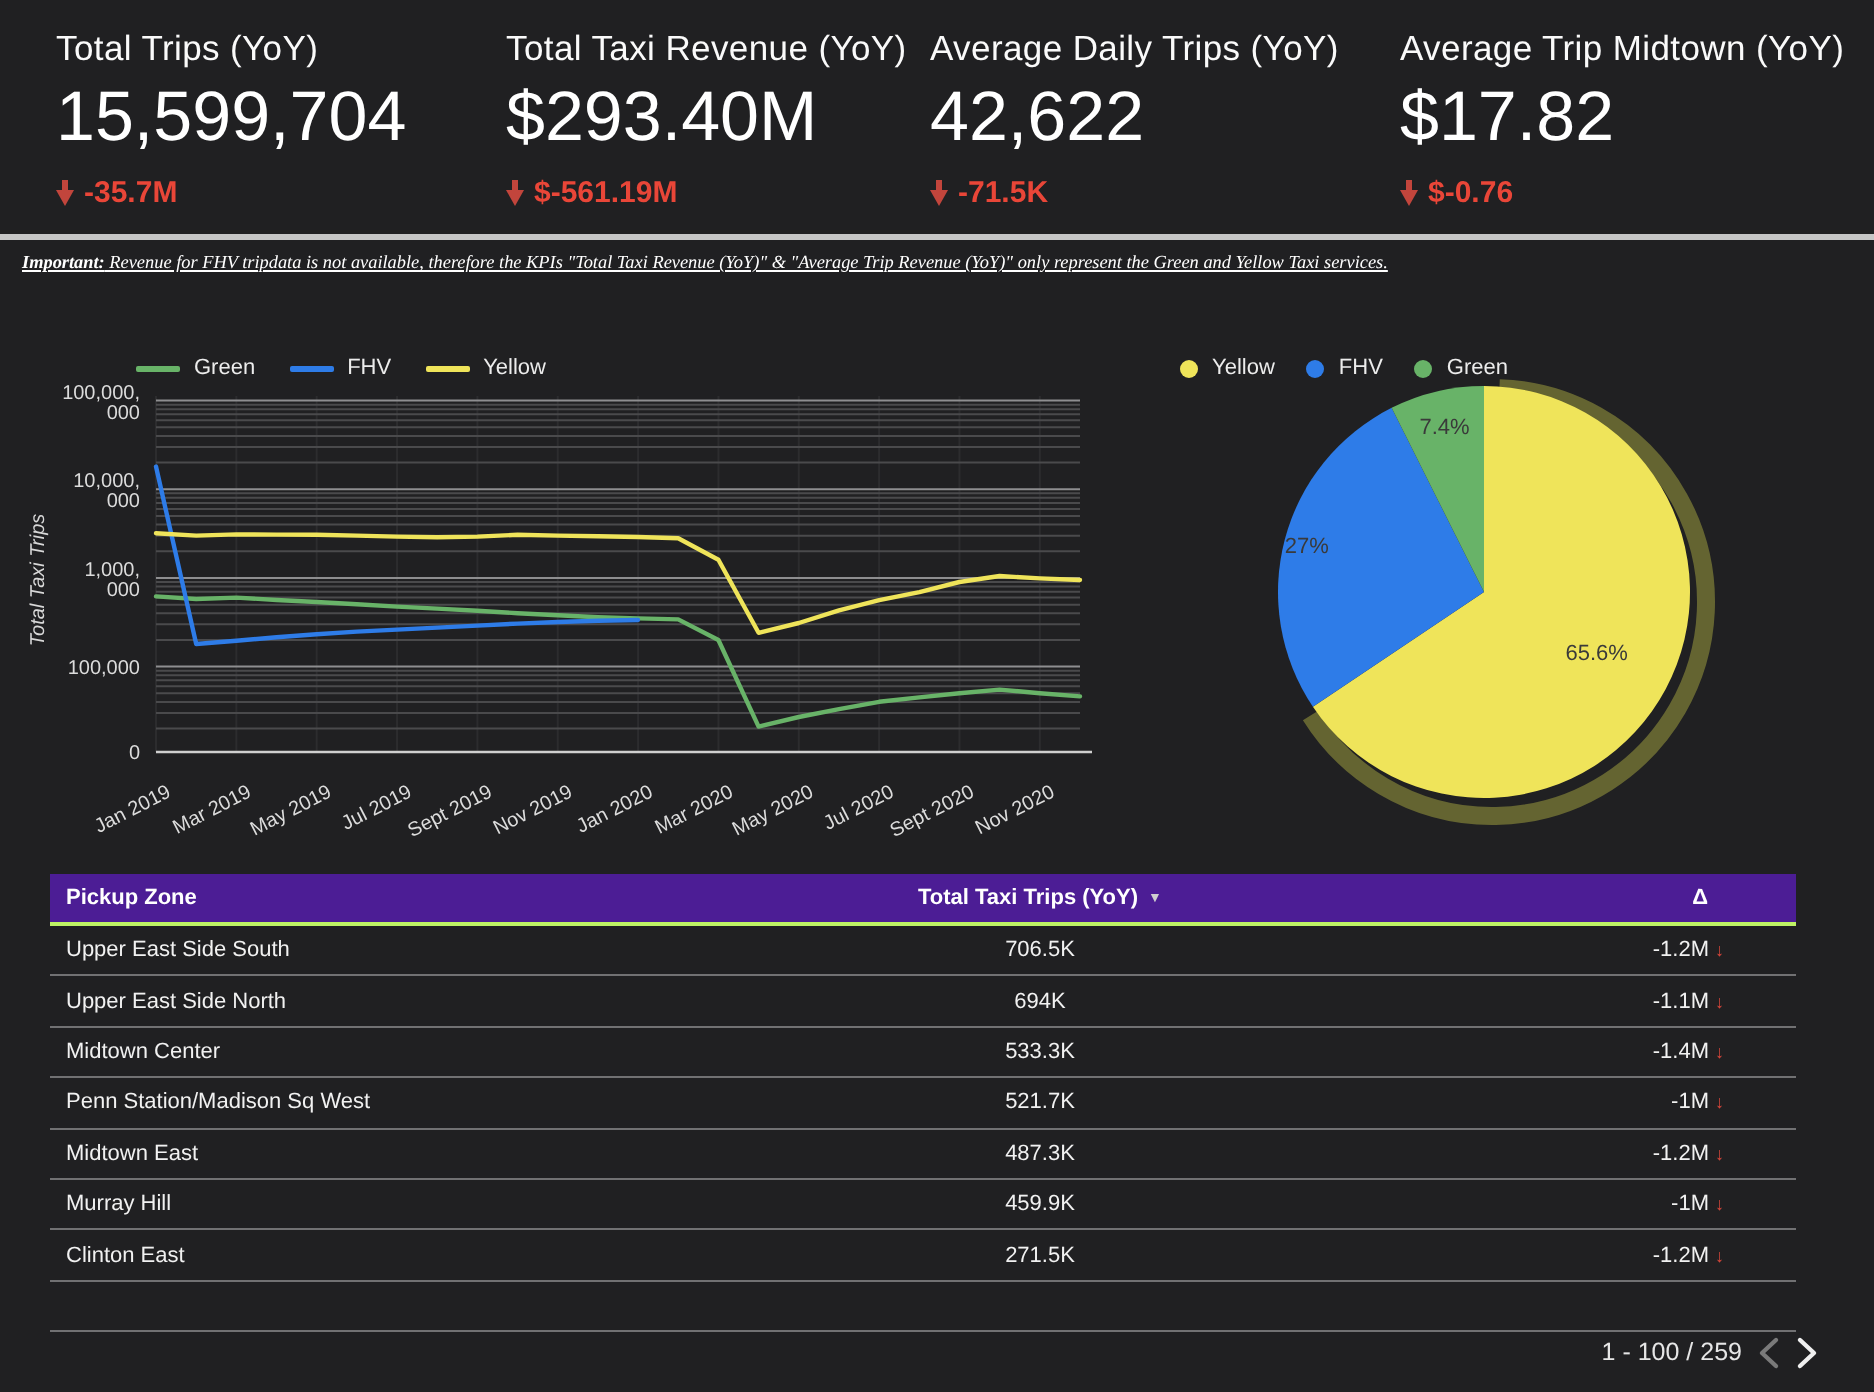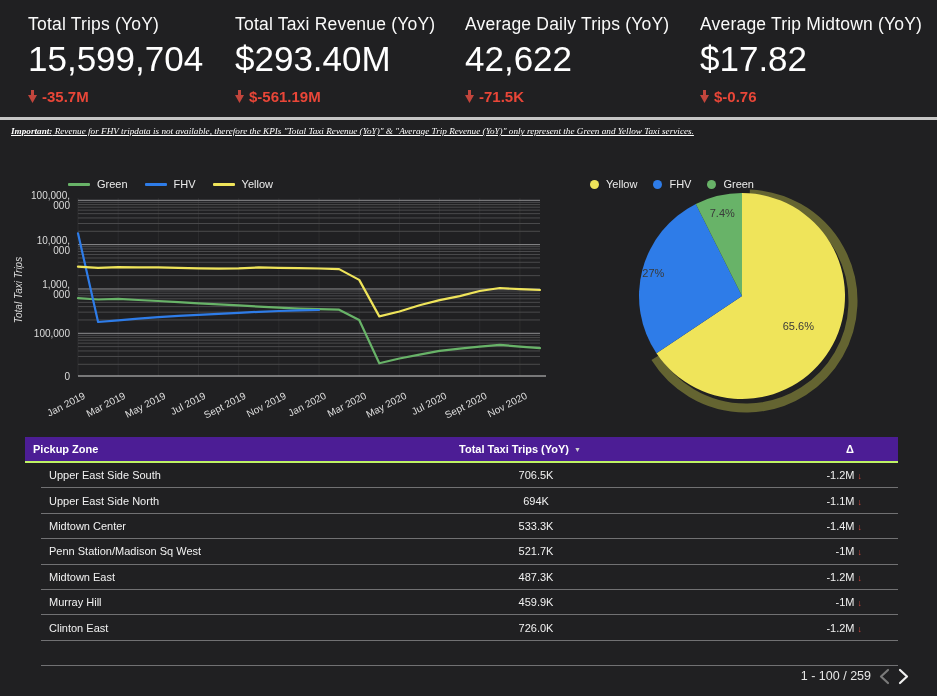--- a/index.html
+++ b/index.html
@@ -6,21 +6,21 @@
   body{
     width:937px;height:696px;position:relative;overflow:hidden;
     background:#202022;color:#fff;
     font-family:"Liberation Sans",sans-serif;
     -webkit-font-smoothing:antialiased;
   }
   svg{font-family:"Liberation Sans",sans-serif;}
 
   
   .kpi{position:absolute;top:14px;}
-  #kpi-0{left:28px}#kpi-1{left:235px}#kpi-2{left:465px}#kpi-3{left:700px}
+  #kpi-0{left:28px}#kpi-1{left:253px}#kpi-2{left:465px}#kpi-3{left:700px}
   .kpi-title{font-size:17.5px;color:#fafafa;letter-spacing:.2px;}
   .kpi-value{font-size:35px;line-height:1.1;margin-top:5px;color:#fff;}
   .kpi-delta{margin-top:9px;font-size:15px;font-weight:700;color:#E94638;display:flex;align-items:center;gap:5px;}
   .divider{position:absolute;top:117px;left:0;right:0;height:3px;background:#c6c6c6;}
 
   
   .note{position:absolute;top:126px;left:11px;right:16px;font-size:9.2px;
         font-style:italic;text-decoration:underline;color:#fff;white-space:nowrap;font-family:Liberation Serif, serif;}
   .note b{font-weight:bold;}
 
@@ -39,21 +39,21 @@
 
   
   #table-card{position:absolute;left:25px;top:437px;width:873px;height:232px;overflow:hidden;}
   .thead{display:grid;grid-template-columns:340px 310px 1fr;height:24px;align-items:center;
          background:#4c1d95;font-size:11px;font-weight:bold;color:#fff;border-bottom:2px solid #bef264;}
   .th-zone{padding-left:8px;}
   .th-trips{text-align:center;}
   .th-delta{text-align:right;padding-right:44px;}
   .sort-icon{font-size:7px;color:#cfcfcf;margin-left:5px;vertical-align:1px;}
   .trow{display:grid;grid-template-columns:340px 310px 1fr;height:24.4px;align-items:center;
-        font-size:11px;color:#f1f1f1;border-bottom:1px solid #717173;margin-left:16px;}
+        font-size:11px;color:#f1f1f1;border-bottom:1px solid #717173;}
   .tc.zone{padding-left:8px;}
   .tc.trips{text-align:center;}
   .tc.delta{text-align:right;padding-right:36px;}
   .darr{color:#D2453A;font-size:9px;margin-left:3px;font-weight:bold;}
 
   
   .pagination{position:absolute;top:664px;right:28px;display:flex;align-items:center;gap:8px;height:24px;}
   .page-range{font-size:12.5px;color:#e6e6e6;}
   .pg-btn{background:none;border:none;padding:0;cursor:pointer;display:flex;align-items:center;}
 </style>
@@ -256,21 +256,21 @@
         <div class="tc trips">487.3K</div>
         <div class="tc delta"><span>-1.2M</span><span class="darr">↓</span></div>
       </div>
       <div class="trow">
         <div class="tc zone">Murray Hill</div>
         <div class="tc trips">459.9K</div>
         <div class="tc delta"><span>-1M</span><span class="darr">↓</span></div>
       </div>
       <div class="trow">
         <div class="tc zone">Clinton East</div>
-        <div class="tc trips">726.0K</div>
+        <div class="tc trips">271.5K</div>
         <div class="tc delta"><span>-1.2M</span><span class="darr">↓</span></div>
       </div>
       <div class="trow"></div>
     </div>
 </div>
 
 <div class="pagination">
   <span class="page-range">1 - 100 / 259</span>
   <button class="pg-btn" aria-label="previous page">
     <svg width="11" height="17" viewBox="0 0 11 17">

